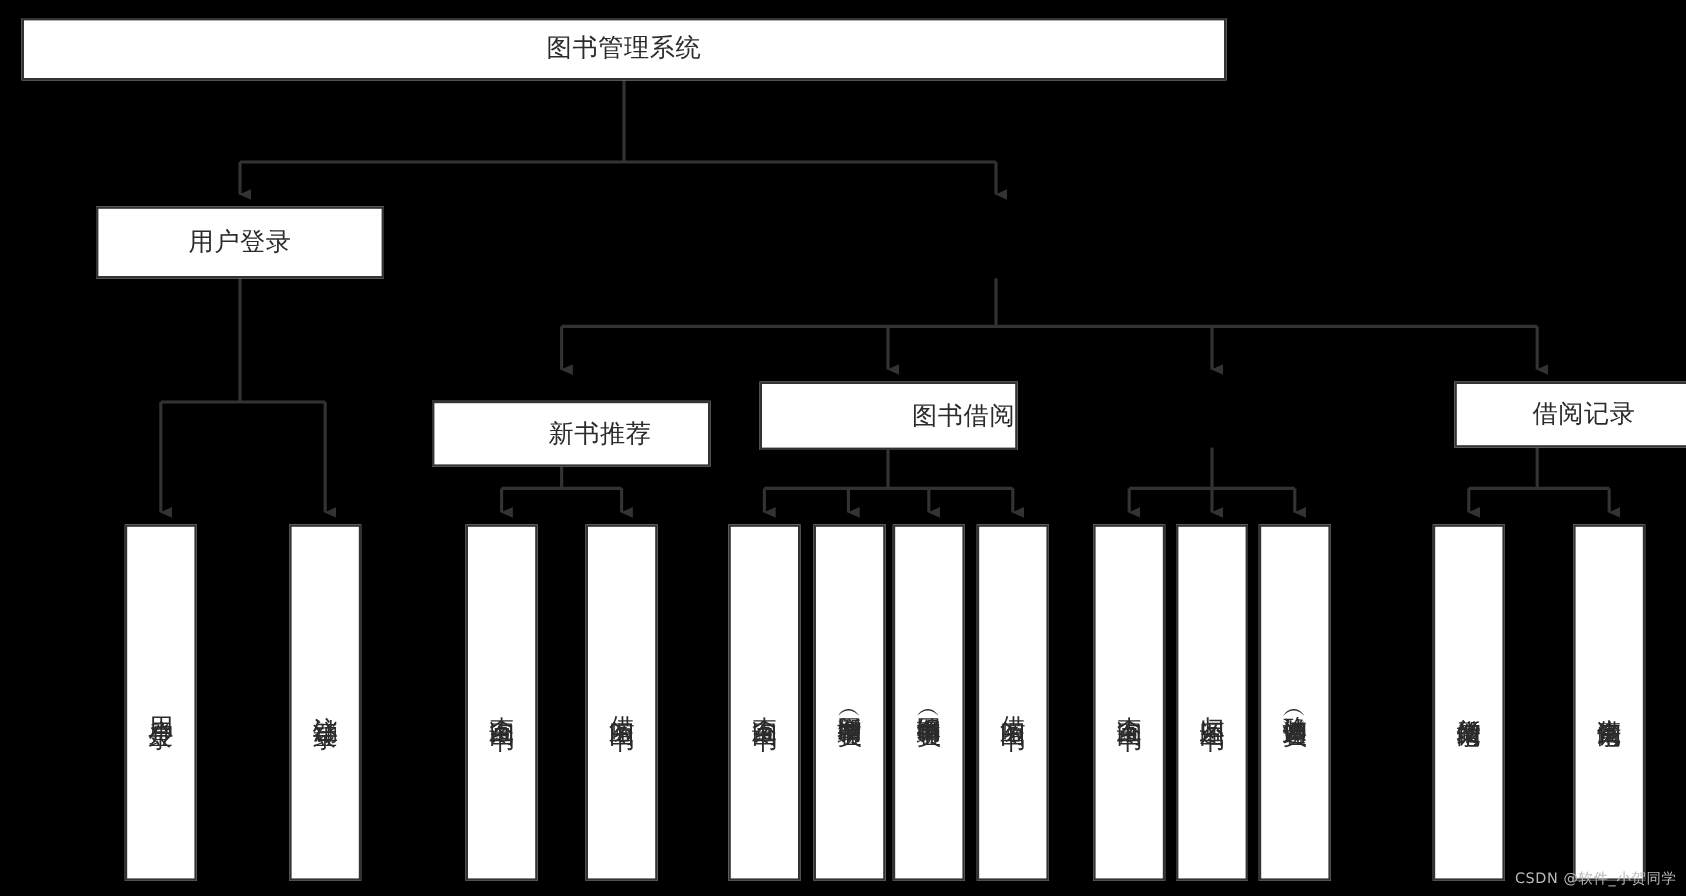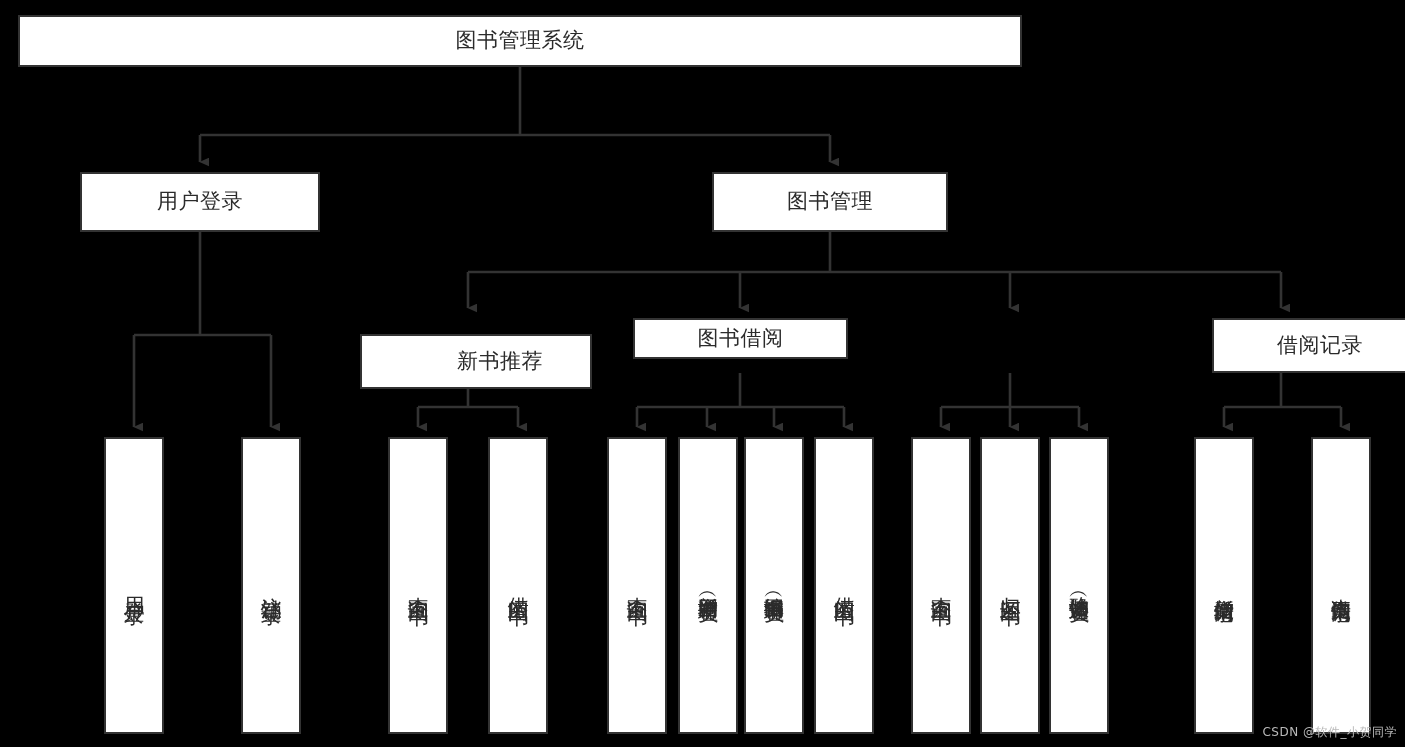--- a/index.html
+++ b/index.html
@@ -120,28 +120,25 @@
     </g>
   </svg>
 
   <div class="node-box" style="left:18px; top:15px; width:1004px; height:52px;">
     <span class="node-label-h">图书管理系统</span>
   </div>
 
   <div class="node-box" style="left:80px; top:172px; width:240px; height:60px;">
     <span class="node-label-h">用户登录</span>
   </div>
-  <div class="node-box" style="left:712px; top:172px; width:236px; height:60px;">
-    <span class="node-label-h">图书管理</span>
-  </div>
 
   <div class="node-box" style="left:360px; top:334px; width:232px; height:55px;padding-left:48px;">
     <span class="node-label-h">新书推荐</span>
   </div>
-  <div class="node-box" style="left:633px; top:318px; width:215px; height:41px;">
+  <div class="node-box" style="left:633px; top:318px; width:215px; height:57px;justify-content:flex-end;">
     <span class="node-label-h">图书借阅</span>
   </div>
   <div class="node-box" style="left:1172px; top:318px; width:216px; height:55px;margin-left:40px;">
     <span class="node-label-h">借阅记录</span>
   </div>
 
   <div class="node-box" style="left:104px; top:437px; width:60px; height:297px;">
     <span class="node-label-v">用户登录</span>
   </div>
   <div class="node-box" style="left:241px; top:437px; width:60px; height:297px;">

